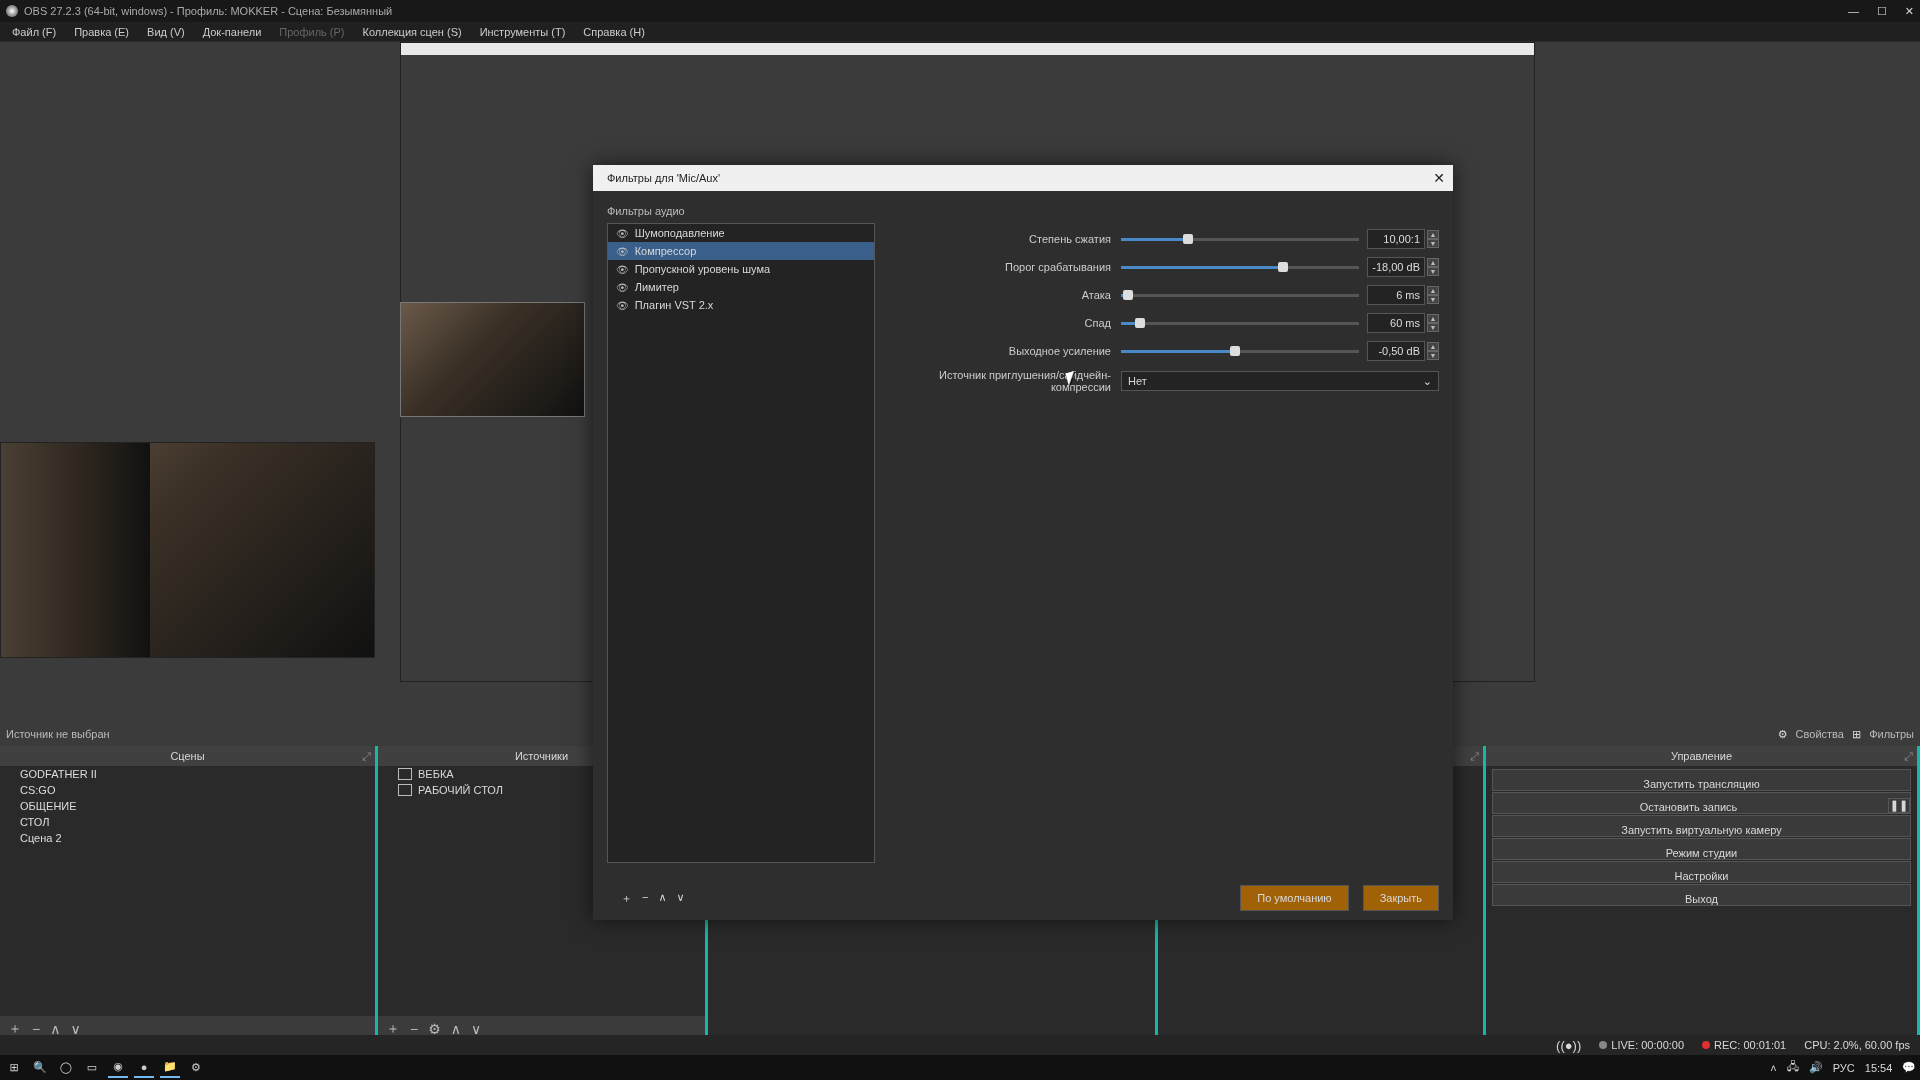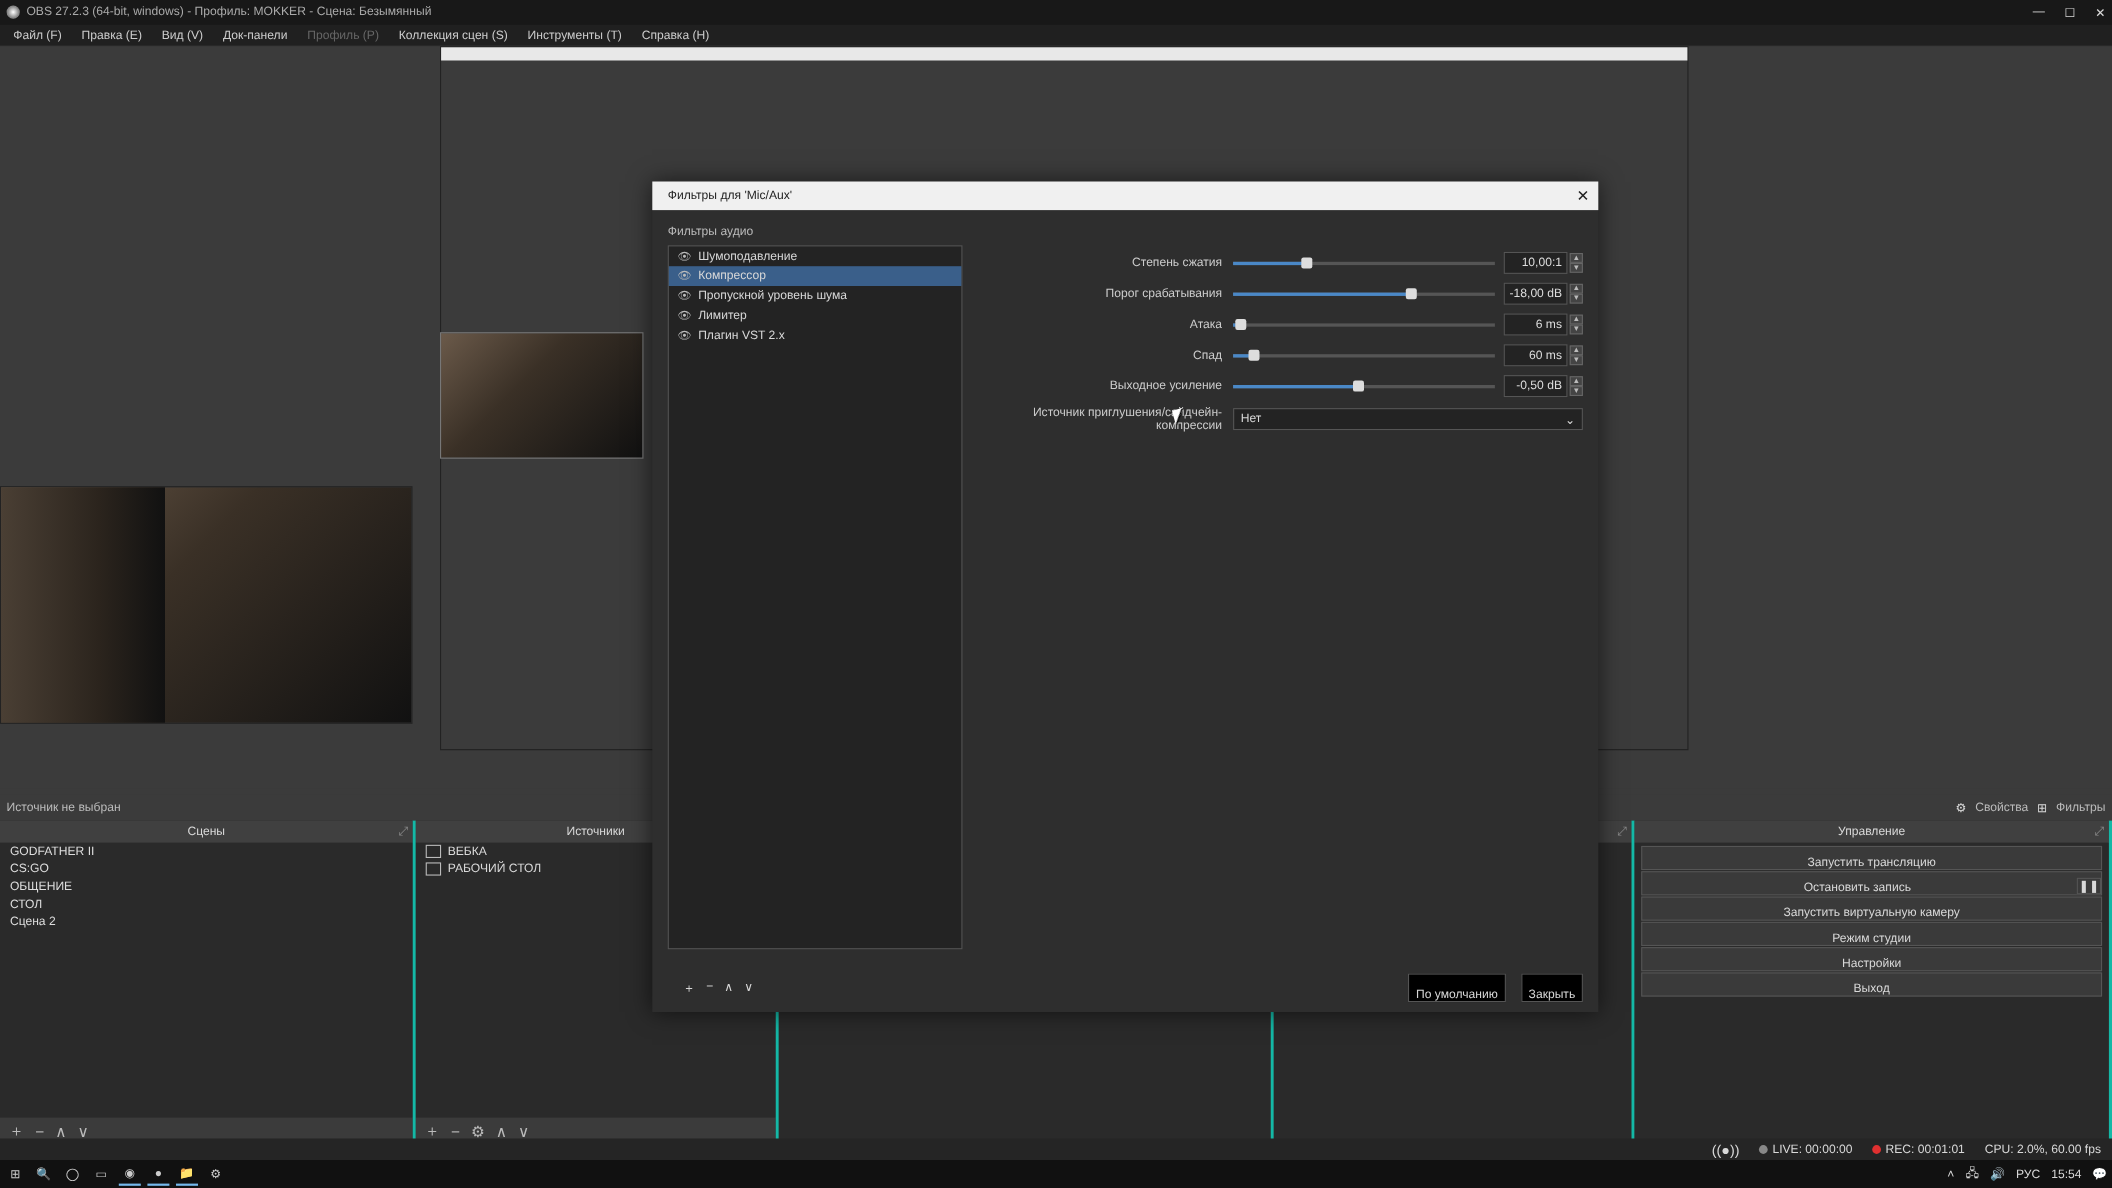--- a/index.html
+++ b/index.html
@@ -22,21 +22,21 @@
 .toolbar-row { position:absolute; left:0; top:680px; right:0; height:24px; background:#3b3b3b; display:flex; align-items:center; padding:0 6px; gap:8px;}
 .toolbar-row .lbl { color:#bbb; }
 .toolbar-row .spacer { flex:1; }
 .gear-icon::before{content:"⚙";}
 .filter-icon::before{content:"⊞";}
 .panels { position:absolute; left:0; top:704px; right:0; bottom:0; display:flex; background:#2e2e2e;}
 .panel { display:flex; flex-direction:column; border-right:3px solid #14b8a6;}
 .panel-head { height:20px; background:#404040; display:flex; align-items:center; justify-content:center; color:#ccc; position:relative;}
 .panel-head .pop{position:absolute;right:4px;color:#888;}
 .panel-body { flex:1; background:#2a2a2a; overflow:auto; }
-.list-item { padding:2px 9px; color:#ddd; }
+.list-item { padding:2px 20px; color:#ddd; }
 .list-item.source { display:flex; align-items:center; gap:6px; }
 .src-icon { width:14px; height:12px; border:1px solid #bbb; display:inline-block; }
 .panel-foot { height:26px; background:#3b3b3b; display:flex; align-items:center; gap:10px; padding:0 8px;}
 .panel-foot span{color:#bbb;font-size:14px;}
 .ctrl-btn { height:22px; background:#3a3a3a; border:1px solid #555; display:flex; align-items:flex-end; justify-content:center; margin:1px 4px; color:#ccc;}
 .ctrl-btn.rec{display:flex;}
 .ctrl-btn.rec .pause{width:22px;margin-left:4px;border:1px solid #555;background:#3a3a3a;text-align:center;}
 .statusbar { position:absolute; left:0; right:0; bottom:25px; height:20px; background:#252525; display:flex; align-items:center; justify-content:flex-end; gap:18px; padding:0 10px; color:#bbb;}
 .statusbar .live{display:flex;align-items:center;gap:4px;}
 .dot{width:8px;height:8px;border-radius:50%;background:#888;display:inline-block;}
@@ -65,21 +65,21 @@
 .slider .fill{position:absolute;left:0;top:6px;height:3px;background:#4a88c7;}
 .slider .thumb{position:absolute;top:2px;width:10px;height:10px;background:#ddd;border-radius:2px;transform:translateX(-50%);}
 .spin{display:flex;align-items:center;}
 .spin input{width:58px;height:20px;background:#232323;border:1px solid #555;color:#ddd;text-align:right;padding:0 4px;font-size:11px;}
 .spin .arrows{display:flex;flex-direction:column;margin-left:2px;}
 .spin .arrows span{width:12px;height:9px;background:#444;border:1px solid #666;font-size:7px;line-height:7px;text-align:center;color:#bbb;}
 .prop-select{flex:1;height:20px;background:#232323;border:1px solid #555;color:#ddd;padding:0 6px;display:flex;align-items:center;justify-content:space-between;}
 .dialog-foot{position:absolute;left:0;right:0;bottom:0;height:44px;display:flex;align-items:center;padding:0 14px;}
 .dialog-foot .foot-btns{display:flex;gap:10px;margin-left:14px;font-size:15px;color:#bbb;}
 .dialog-foot .spacer{flex:1;}
-.dbtn{height:26px;padding:0 6px;background:#000000;border:1px solid #555;color:#ddd;display:flex;align-items:flex-end;}
+.dbtn{height:26px;padding:0 16px;background:#a16207;border:1px solid #555;color:#ddd;display:flex;align-items:center;}
 .cursor{position:absolute;left:1067px;top:372px;width:12px;height:16px;pointer-events:none;z-index:999;}
 .cursor::before{content:"";position:absolute;left:0;top:0;border-left:9px solid #fff;border-top:0 solid transparent;border-bottom:13px solid transparent;filter:drop-shadow(1px 1px 0 #000);transform:rotate(-15deg);}
 </style>
 </head>
 <body>
 
 <div class="titlebar">
   <span class="obs-icon"></span>
   <span class="title-text">OBS 27.2.3 (64-bit, windows) - Профиль: MOKKER - Сцена: Безымянный</span>
   <div class="winctrl">

